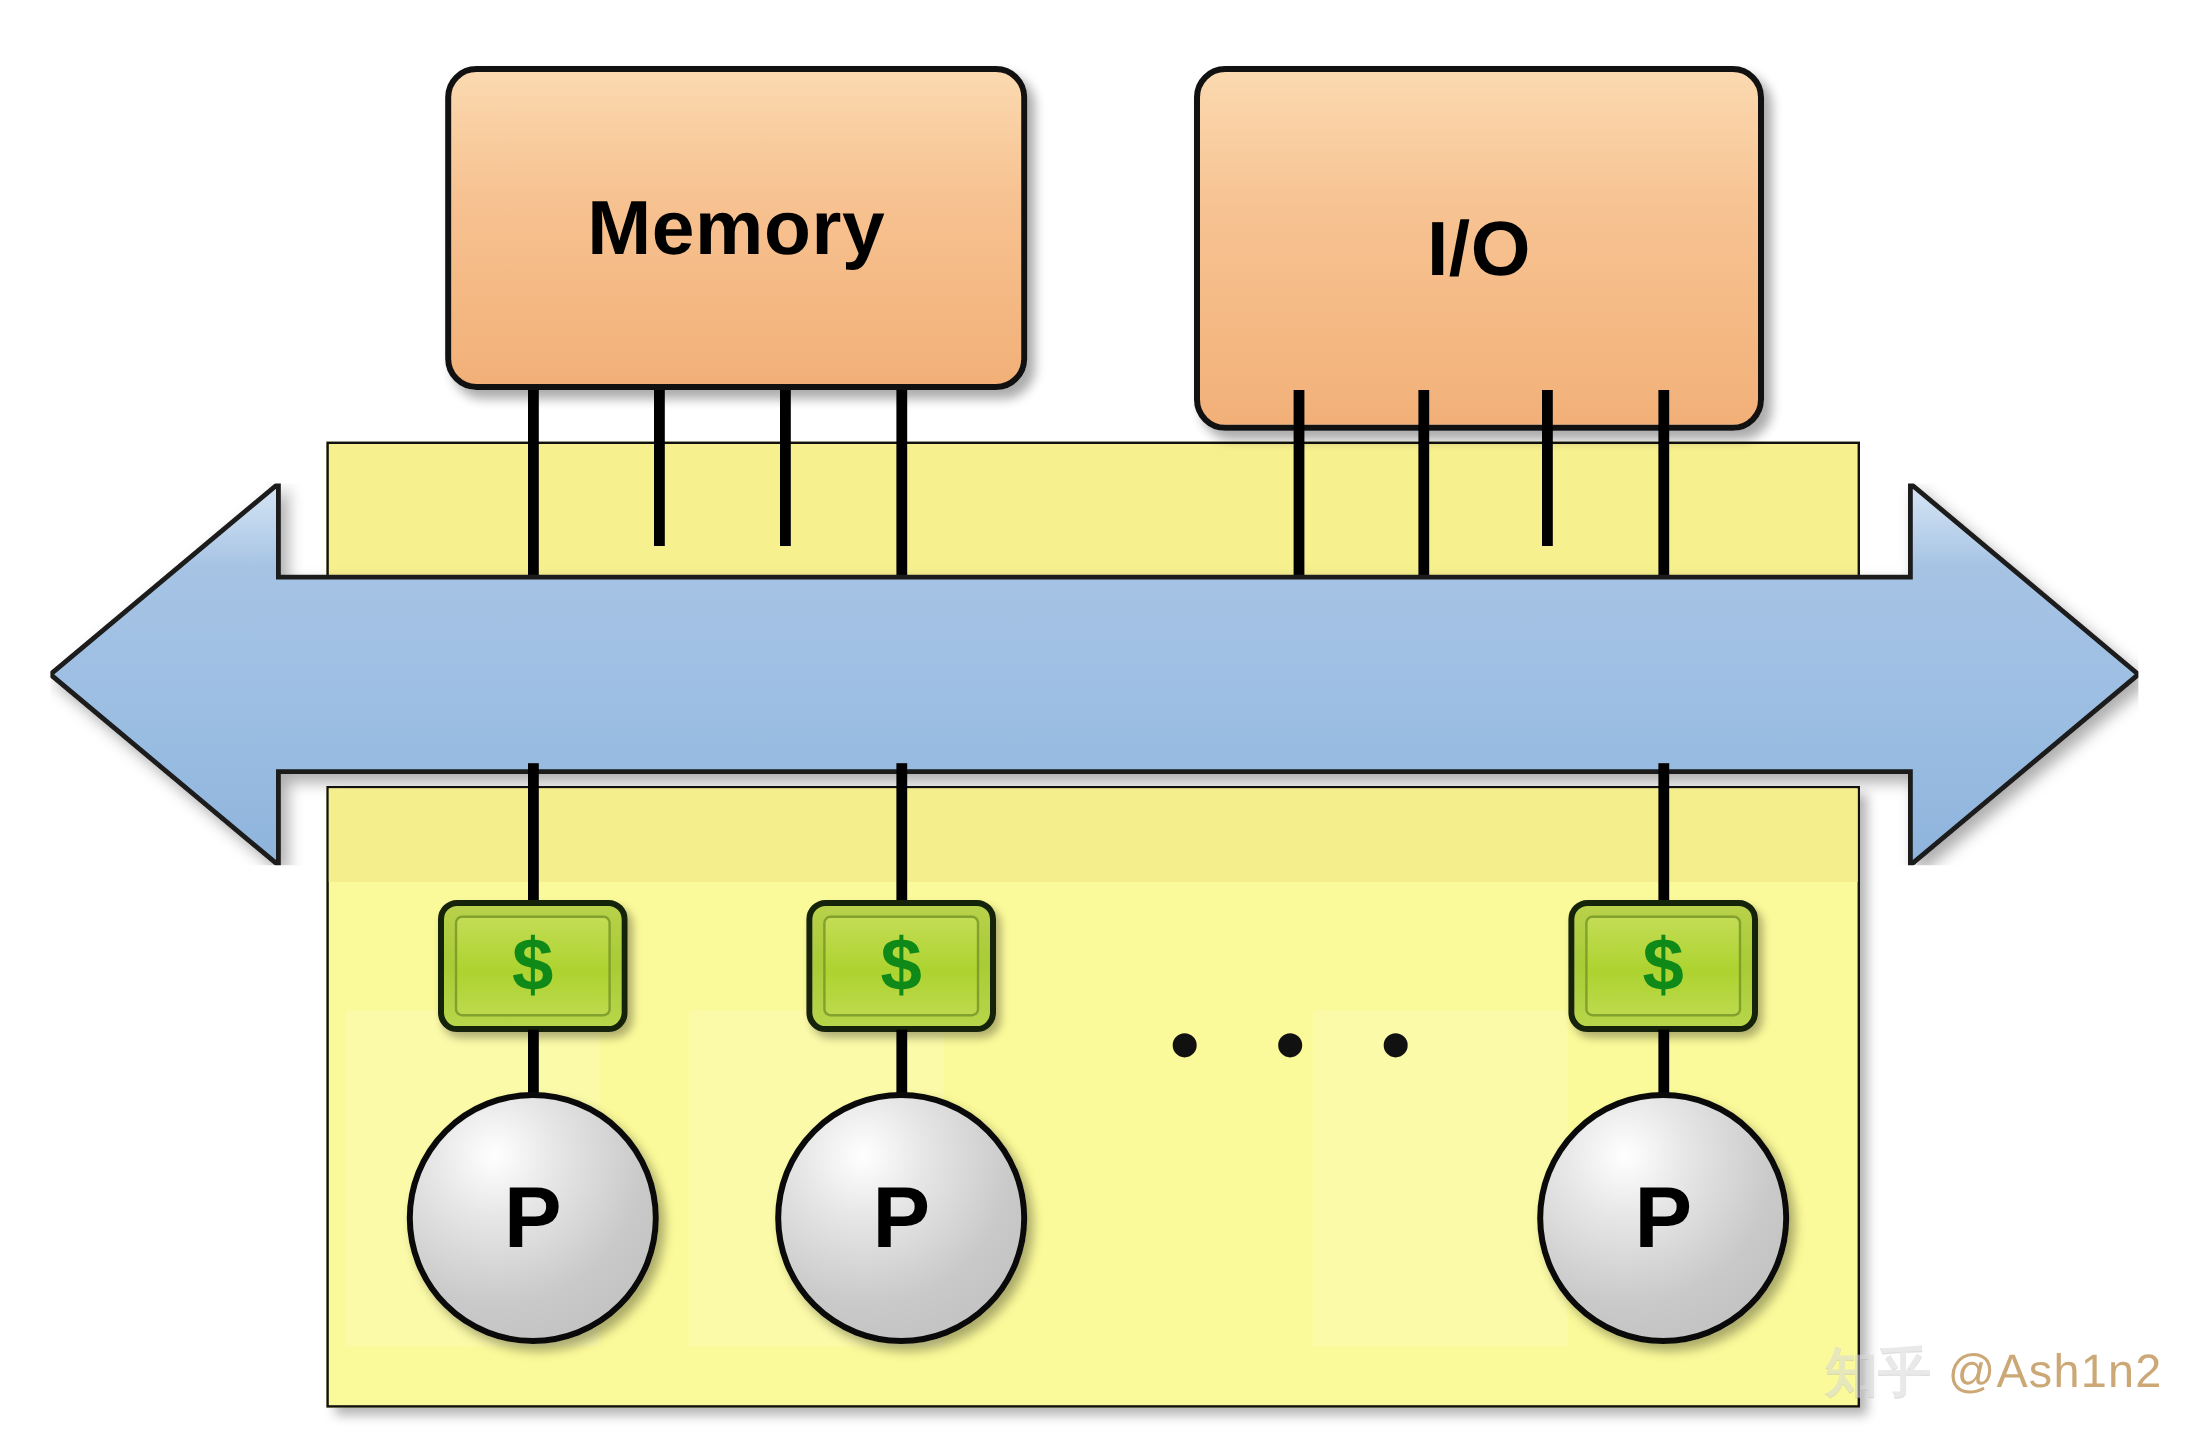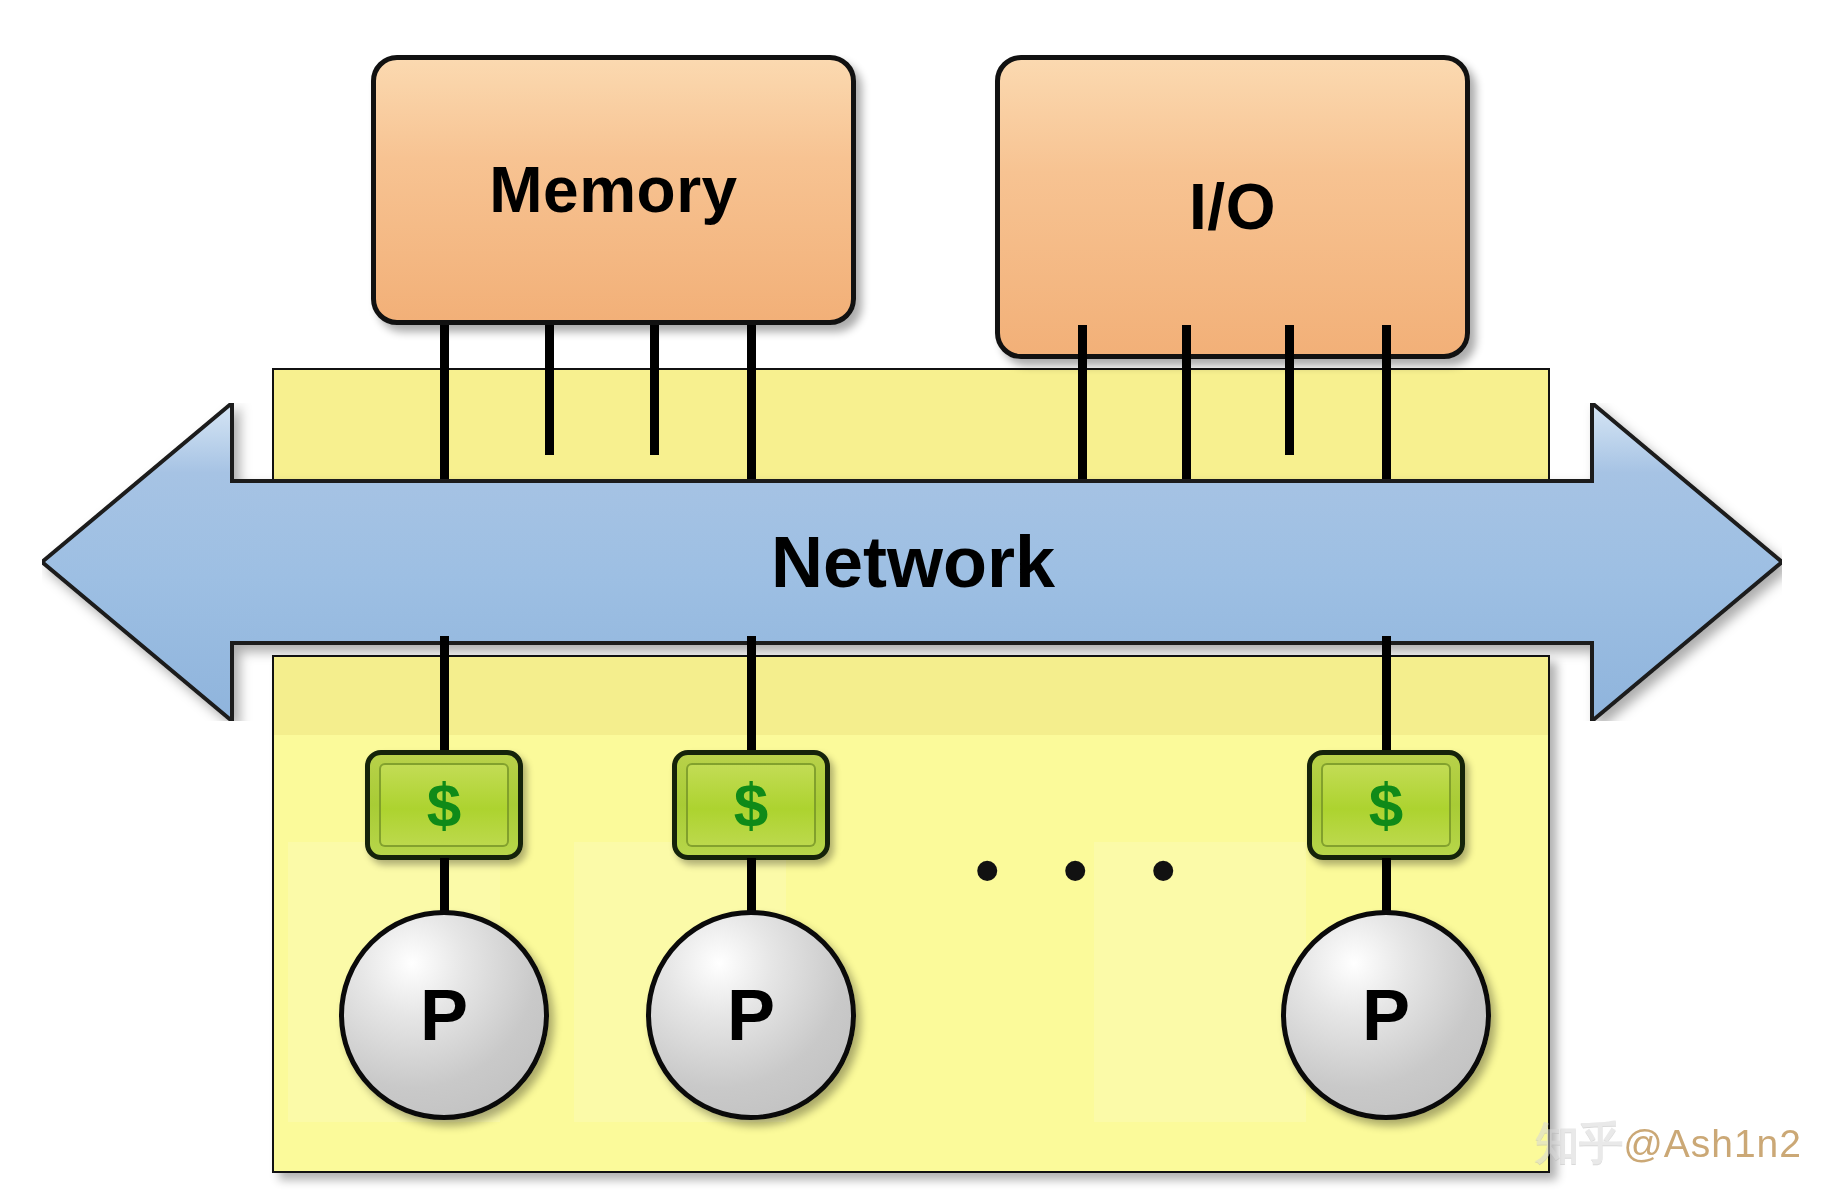--- a/index.html
+++ b/index.html
@@ -111,21 +111,21 @@
   #ellipsis{
     position:absolute;left:975px;top:835px;
     font-size:70px;font-weight:900;color:#111;letter-spacing:22px;
     font-family:"Liberation Sans","DejaVu Sans",sans-serif;
     line-height:1;
   }
 
   
   #watermark{
     position:absolute;right:24px;bottom:26px;
-    display:flex;align-items:center;opacity:0.55;
+    display:flex;align-items:center;gap:14px;opacity:0.55;
   }
   #watermark .zh-logo{
     font-size:44px;font-weight:700;color:#d8d8d8;
     font-family:"DejaVu Sans",sans-serif;
     text-shadow:0 1px 0 #bbb;
   }
   #watermark .handle{
     font-size:39px;color:#a16207;letter-spacing:1px;
     font-family:Liberation Sans, sans-serif;
   }
@@ -164,23 +164,20 @@
         <stop offset="55%" stop-color="#9dbfe3"></stop>
         <stop offset="100%" stop-color="#8fb4dc"></stop>
       </linearGradient>
       <filter id="netShadow" x="-5%" y="-15%" width="115%" height="140%">
         <feDropShadow dx="6" dy="7" stdDeviation="6" flood-color="#000" flood-opacity="0.32"></feDropShadow>
       </filter>
     </defs>
     <polygon points="0,159 190,0 190,78 1550,78 1550,0 1740,159 1550,318 1550,240 190,240 190,318" fill="url(#netGrad)" stroke="#1b1b1b" stroke-width="4" filter="url(#netShadow)"></polygon>
   </svg>
 
-  <div id="network-label">
-    <span>Network</span>
-  </div>
 
   <div class="yellow-bottom">
     <div class="band"></div>
     <div class="colpad" style="left:14px;"></div>
     <div class="colpad" style="left:300px;"></div>
     <div class="colpad" style="left:820px;"></div>
   </div>
 
   <div class="vline" style="left:440px;top:636px;height:116px;"></div>
   <div class="vline" style="left:747px;top:636px;height:116px;"></div>

